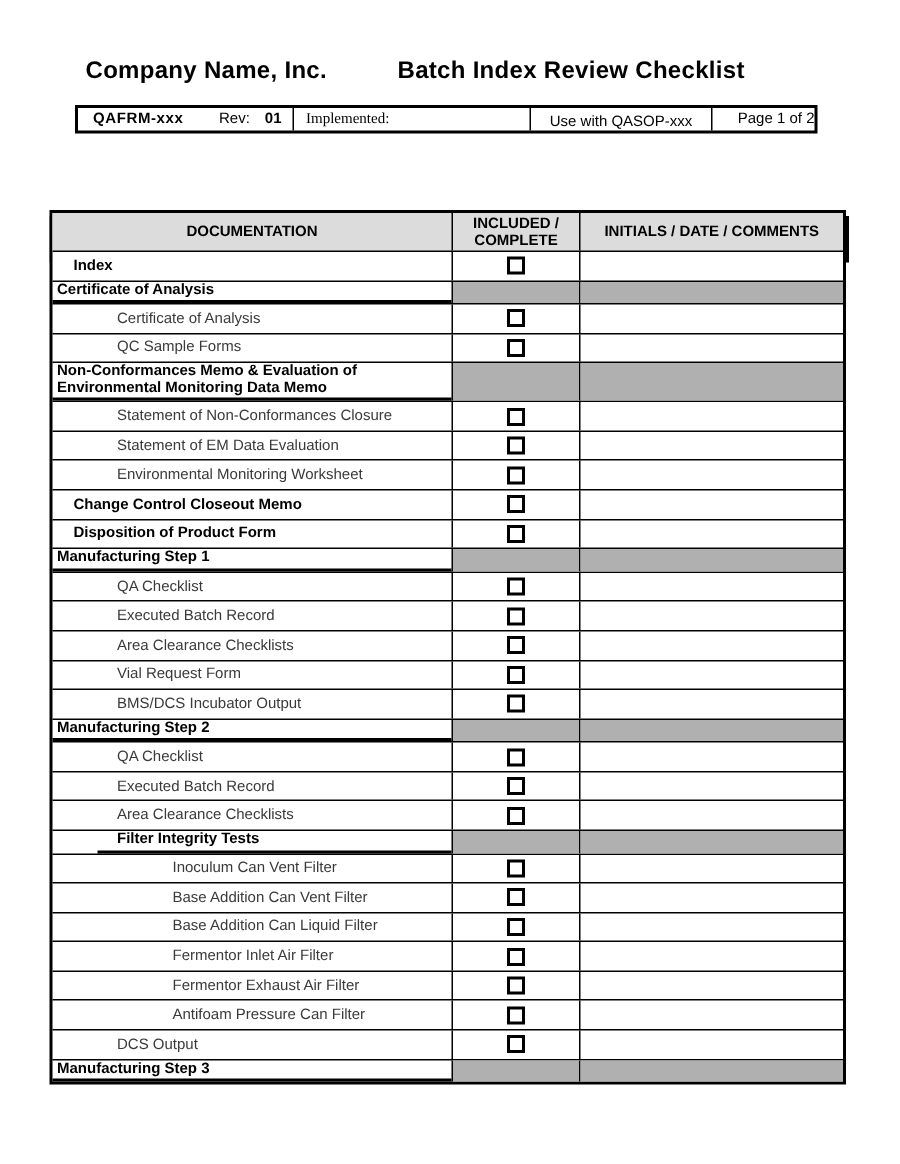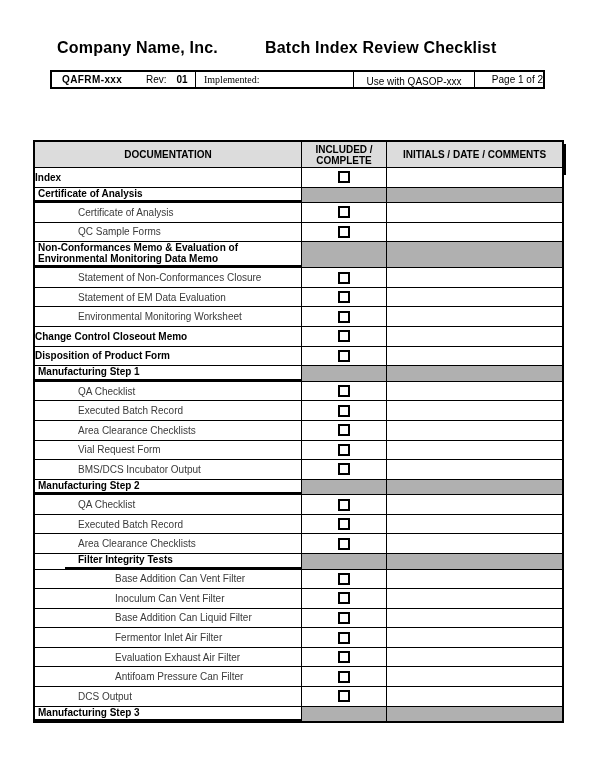--- a/index.html
+++ b/index.html
@@ -46,21 +46,21 @@
   .c2 { width:85px;  border-right:1px solid #000; }
   .c3 { flex:1; }
   .thead .cell { display:flex; align-items:center; justify-content:center; padding:0 4px; }
   .trow { display:flex; border-bottom:1px solid #000; align-items:stretch; }
   .trow:last-child { border-bottom:none; }
   .trow.item { height:19.6px; }
   .trow.section { min-height:12px; }
   .item .c1 { display:flex; align-items:center; }
   .item-label { font-size:10px; color:#3a3a3a; line-height:11px; }
   .item-label.bold { font-weight:bold; color:#000; }
-  .ind0 { padding-left:0; }
+  .ind0 { padding-left:14px; }
   .ind1 { padding-left:43px; }
   .ind2 { padding-left:80px; }
   .section .c1 { display:flex; align-items:stretch; }
   .sec-underline {
     flex:1; display:flex; align-items:center;
     border-bottom:2.5px solid #000;
   }
   .sec-underline.sind1 { margin-left:30px; }
   .sec-label { font-size:10px; font-weight:bold; line-height:10.5px; padding:1px 2px 1px 3px; }
   .sec-underline.sind1 .sec-label { padding-left:13px; }
@@ -291,57 +291,57 @@
         <div class="cell c1">
           <div class="sec-underline sind1">
             <span class="sec-label">Filter Integrity Tests</span>
           </div>
         </div>
         <div class="cell c2 gray"></div>
         <div class="cell c3 gray"></div>
       </div>
       <div class="trow item">
         <div class="cell c1">
+          <span class="item-label ind2">Inoculum Can Vent Filter</span>
+        </div>
+        <div class="cell c2">
+          <span class="checkbox"></span>
+        </div>
+        <div class="cell c3"></div>
+      </div>
+      <div class="trow item">
+        <div class="cell c1">
           <span class="item-label ind2">Base Addition Can Vent Filter</span>
         </div>
         <div class="cell c2">
           <span class="checkbox"></span>
         </div>
         <div class="cell c3"></div>
       </div>
       <div class="trow item">
         <div class="cell c1">
-          <span class="item-label ind2">Inoculum Can Vent Filter</span>
-        </div>
-        <div class="cell c2">
-          <span class="checkbox"></span>
-        </div>
-        <div class="cell c3"></div>
-      </div>
-      <div class="trow item">
-        <div class="cell c1">
           <span class="item-label ind2">Base Addition Can Liquid Filter</span>
         </div>
         <div class="cell c2">
           <span class="checkbox"></span>
         </div>
         <div class="cell c3"></div>
       </div>
       <div class="trow item">
         <div class="cell c1">
           <span class="item-label ind2">Fermentor Inlet Air Filter</span>
         </div>
         <div class="cell c2">
           <span class="checkbox"></span>
         </div>
         <div class="cell c3"></div>
       </div>
       <div class="trow item">
         <div class="cell c1">
-          <span class="item-label ind2">Evaluation Exhaust Air Filter</span>
+          <span class="item-label ind2">Fermentor Exhaust Air Filter</span>
         </div>
         <div class="cell c2">
           <span class="checkbox"></span>
         </div>
         <div class="cell c3"></div>
       </div>
       <div class="trow item">
         <div class="cell c1">
           <span class="item-label ind2">Antifoam Pressure Can Filter</span>
         </div>

